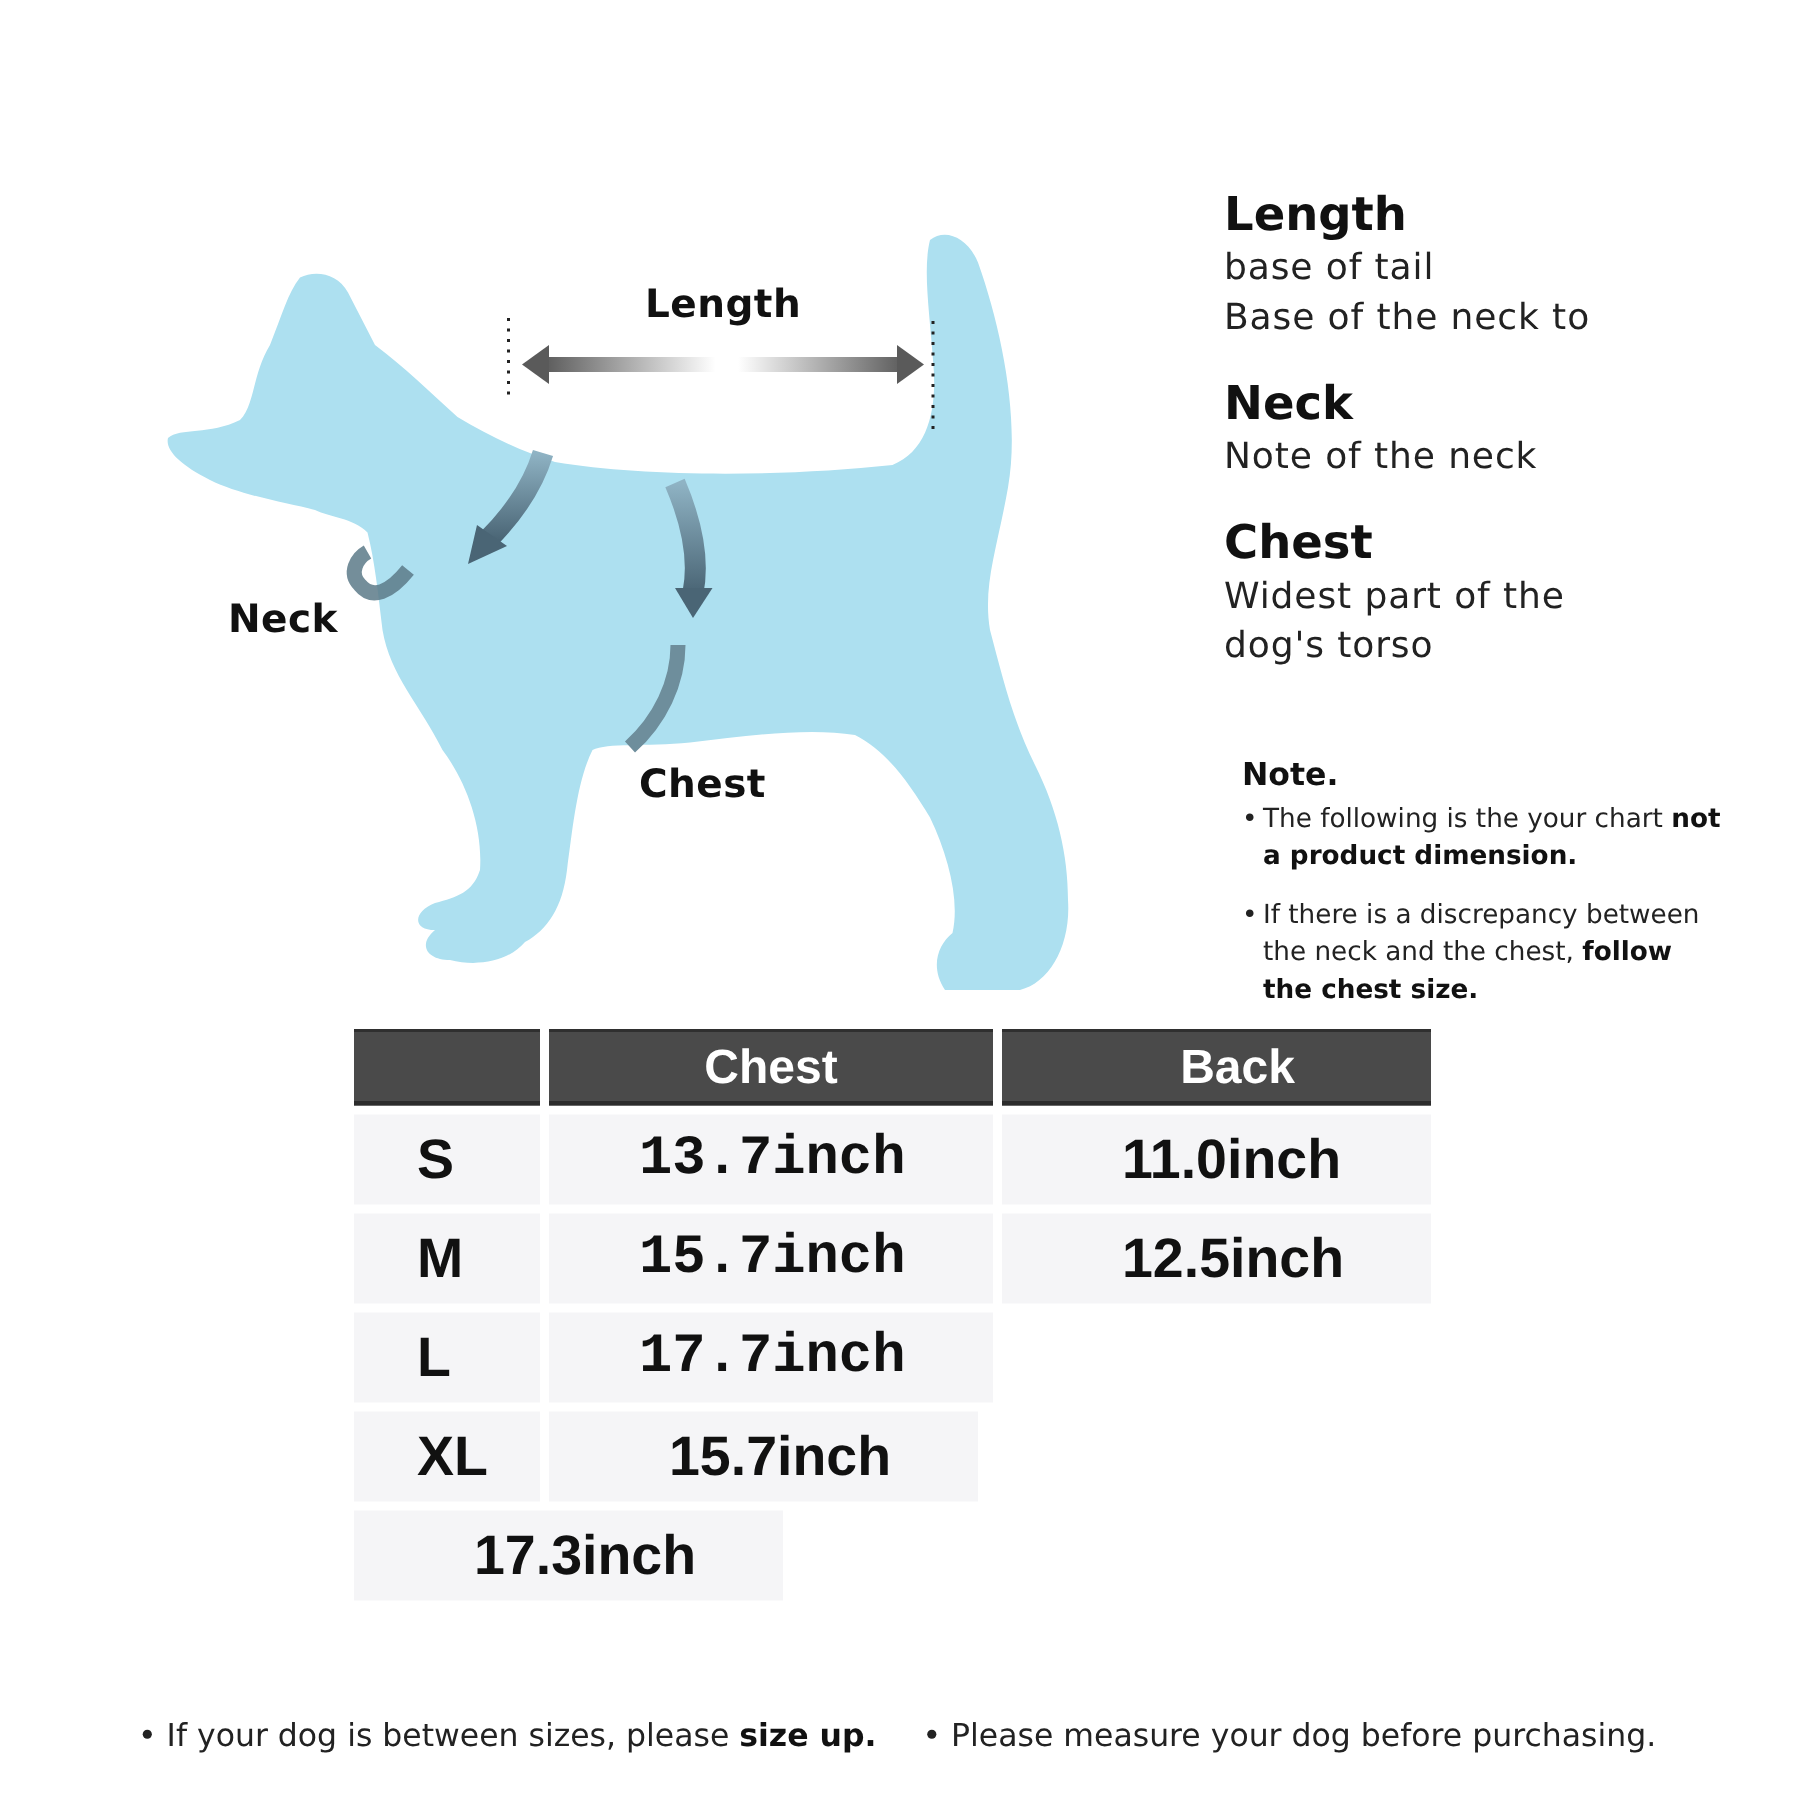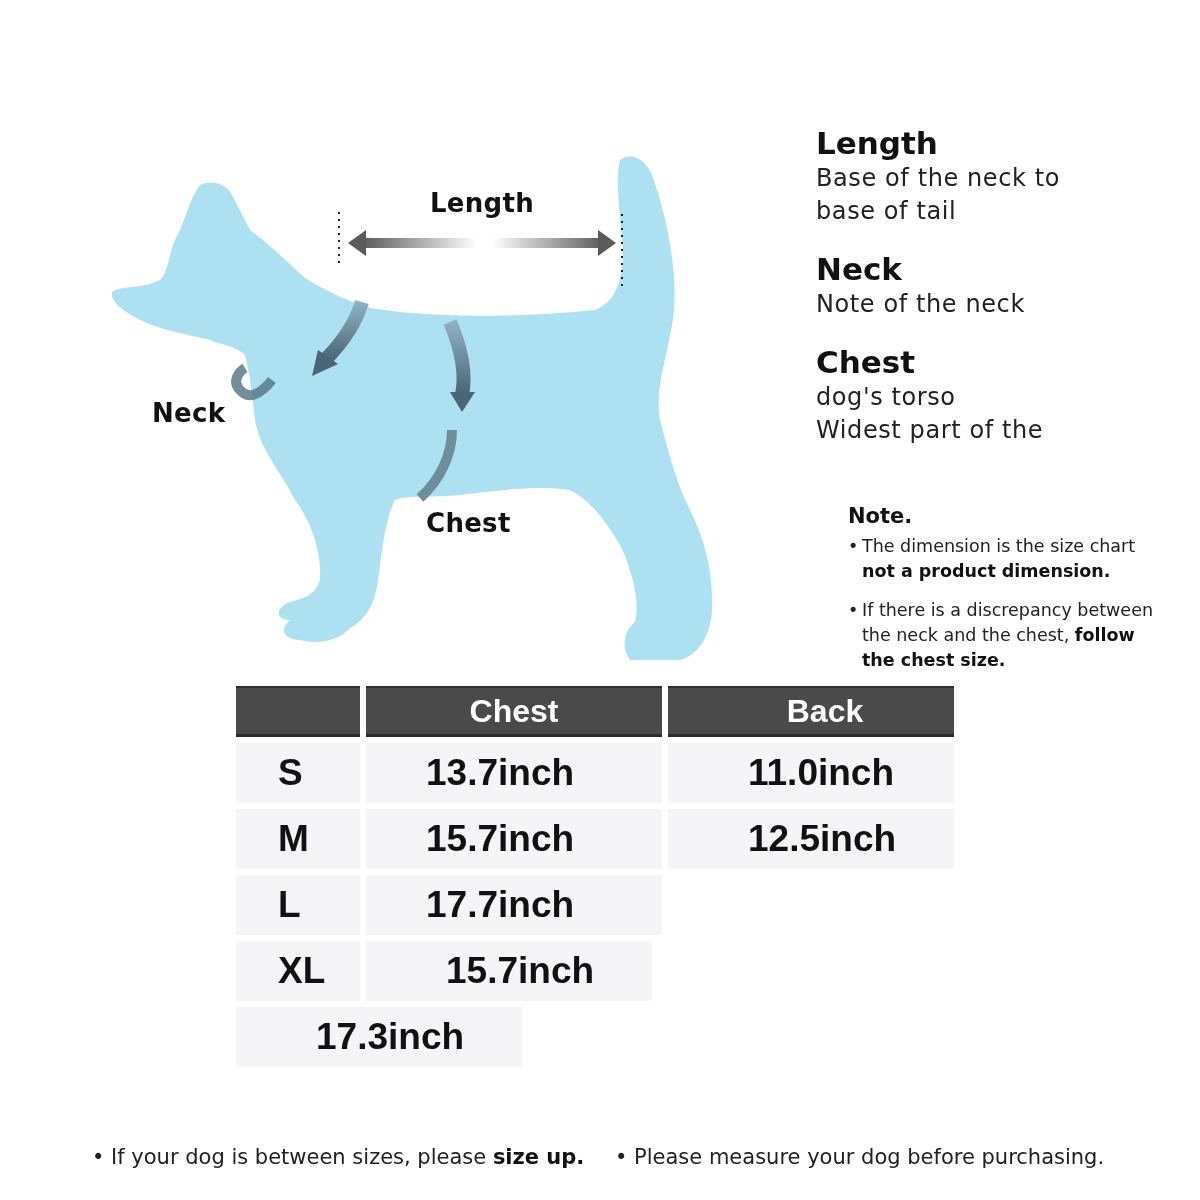--- a/index.html
+++ b/index.html
@@ -15,41 +15,41 @@
     #label-length { left: 430px; top: 188px; }
     #label-neck { left: 152px; top: 398px; }
     #label-chest { left: 426px; top: 508px; }
 
     
     #definitions { position: absolute; left: 816px; top: 124px; width: 330px; }
     .def-block { margin-bottom: 22px; }
     .def-title { font-weight: bold; font-size: 31px; line-height: 38px; color: #111; }
     .def-desc { font-size: 24px; line-height: 33px; color: #222; letter-spacing: 0.6px; }
 
-    #note { position: absolute; left: 848px; top: 504px; width: 320px; }
+    #note { position: absolute; left: 828px; top: 504px; width: 320px; }
     .note-title { font-weight: bold; font-size: 21px; color: #111; margin-bottom: 6px; }
     .note-item { position: relative; padding-left: 14px; font-size: 17.5px; line-height: 25px;
                  color: #222; margin-bottom: 14px; }
     .note-item .bullet { position: absolute; left: 0; top: 0; }
     .note-item b { color: #111; }
 
     
     #size-table { position: absolute; left: 236px; top: 686px; }
     .tbl-row { display: flex; }
     .tbl-cell { box-sizing: border-box; display: flex; align-items: center; justify-content: center; }
     .head .tbl-cell { height: 51px; background: #4a4a4a; color: #fff; font-weight: bold; font-size: 32px;
                       border-top: 2px solid #2f2f2f; border-bottom: 3px solid #2c2c2c;
                       font-family: "Liberation Sans", sans-serif; }
     .c1 { width: 124px; margin-right: 6px; }
     .c2 { width: 296px; margin-right: 6px; }
     .c3 { width: 286px; padding-left: 28px; }
     .body-row .tbl-cell { height: 60px; margin-top: 6px; background: #f5f5f7; font-weight: bold;
                           font-size: 37px; color: #111; font-family: "Liberation Sans", sans-serif; }
     .body-row .c1 { justify-content: flex-start; padding-left: 42px; }
-    .body-row .c2 { justify-content: flex-start; padding-left: 60px; }
+    .body-row .c2 { justify-content: flex-start; padding-left: 60px; font-family: Liberation Mono, monospace; }
     .body-row .c3 { justify-content: flex-start; padding-left: 80px; }
 
     
     #footer { position: absolute; left: 92px; top: 1126px; width: 1040px; font-size: 21px; color: #222;
               white-space: nowrap; margin-top: 19px; }
     #footer span.item { margin-right: 24px; }
     #footer b { color: #111; }
   </style>
 </head>
 <body>
@@ -106,39 +106,39 @@
     <path d="M 352 280 C 352 305 340 330 320 348" stroke="#6e8e9c" stroke-width="10" fill="none"></path>
   </svg>
 </div>
 <div class="fig-label" id="label-length">Length</div>
 <div class="fig-label" id="label-neck">Neck</div>
 <div class="fig-label" id="label-chest">Chest</div>
 
 <div id="definitions">
   <div class="def-block">
     <div class="def-title">Length</div>
+    <div class="def-desc">base of tail</div>
     <div class="def-desc">Base of the neck to</div>
-    <div class="def-desc">base of tail</div>
   </div>
   <div class="def-block">
     <div class="def-title">Neck</div>
     <div class="def-desc">Note of the neck</div>
   </div>
   <div class="def-block">
     <div class="def-title">Chest</div>
+    <div class="def-desc">Widest part of the</div>
     <div class="def-desc">dog's torso</div>
-    <div class="def-desc">Widest part of the</div>
   </div>
 </div>
 
 <div id="note">
   <div class="note-title">Note.</div>
   <div class="note-item">
     <span class="bullet">•</span>
-    <span>The dimension is the size chart</span>
+    <span>The following is the your chart</span>
     <b>not a product dimension.</b>
   </div>
   <div class="note-item">
     <span class="bullet">•</span>
     <span>If there is a discrepancy between the neck and the chest,</span>
     <b>follow the chest size.</b>
   </div>
 </div>
 
 <div id="size-table">

